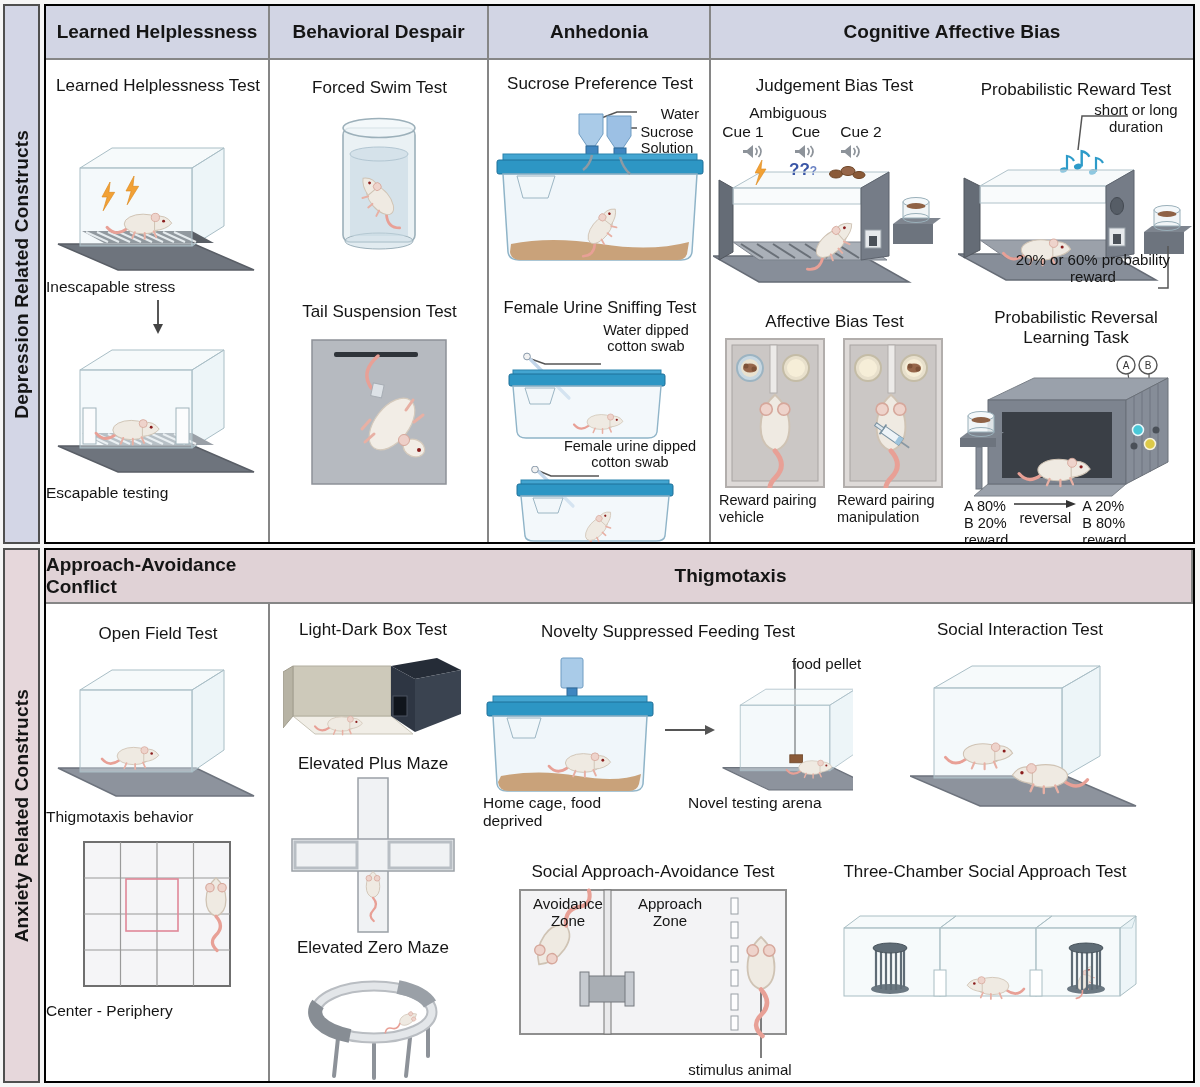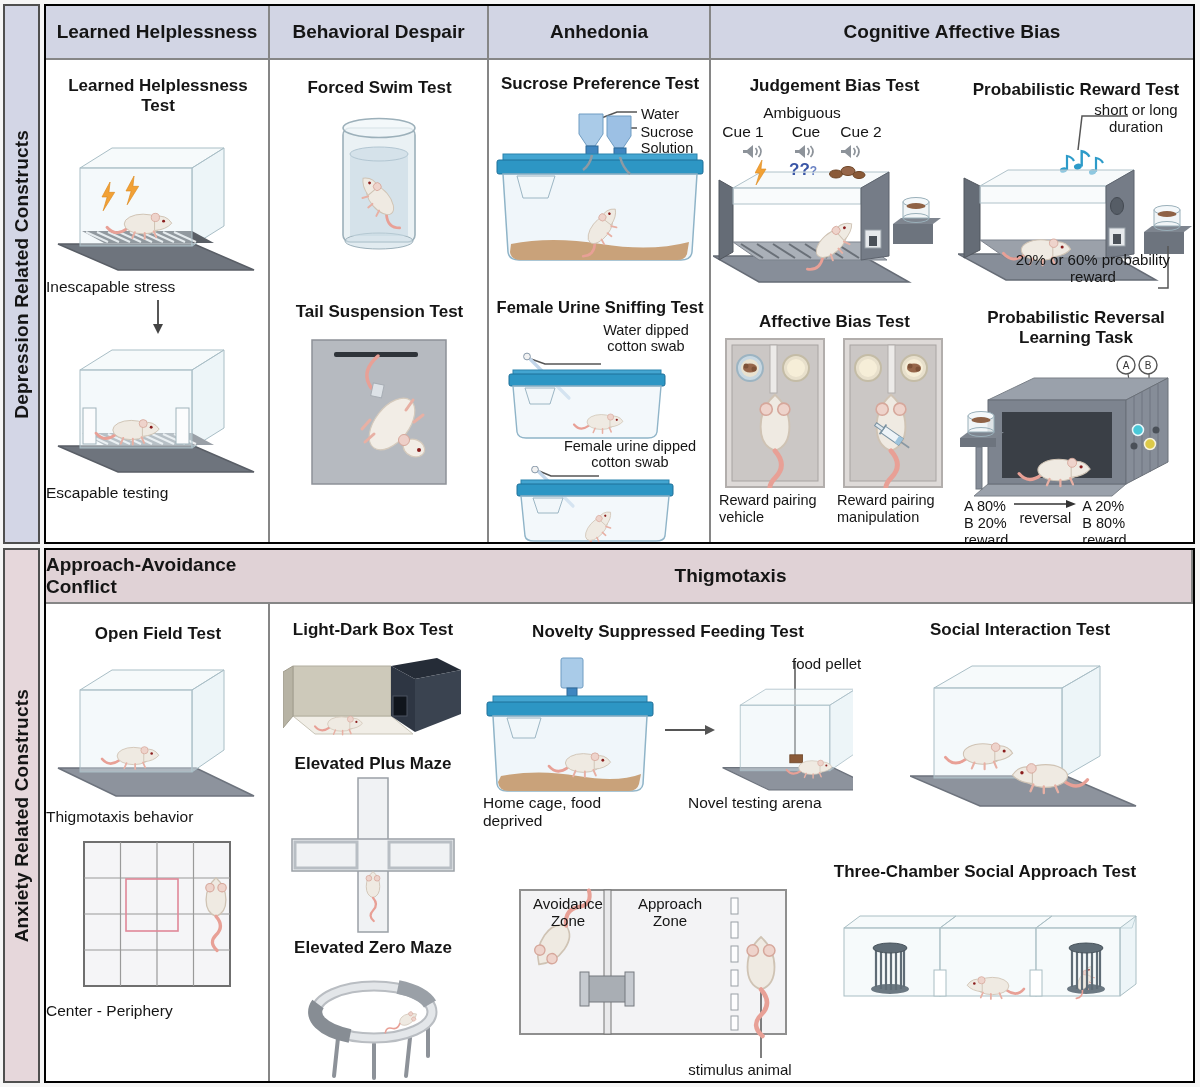--- a/index.html
+++ b/index.html
@@ -10,21 +10,21 @@
   .sbar.anx{top:548px;height:535px;background:#e6d7db}
   .vtext{writing-mode:vertical-rl;transform:rotate(180deg);font-weight:700;font-size:19px;white-space:nowrap;letter-spacing:.2px}
   .panel{position:absolute;left:44px;width:1151px;background:#fff;border:2px solid #000000;display:grid}
   .panel.top{top:4px;height:540px;grid-template-columns:224px 219px 222px 1fr;grid-template-rows:54px 1fr}
   .panel.bottom{top:548px;height:535px;grid-template-columns:224px 1fr;grid-template-rows:54px 1fr}
   .hd{border-right:2px solid #868686;border-bottom:2px solid #868686;display:flex;align-items:center;justify-content:center;font-weight:700;font-size:19px}
   .panel.top .hd{background:#d2d5e4}
   .panel.bottom .hd{background:#e0d2d6}
   .hd.last,.bd.last{border-right:none}
   .bd{position:relative;border-right:2px solid #868686;background:#fff;overflow:hidden}
-  .ttl{position:absolute;font-weight:700;font-size:17px;line-height:1.18;text-align:center}
+  .ttl{position:absolute;font-weight:400;font-size:17px;line-height:1.18;text-align:center}
   .cap{position:absolute;font-size:15.5px;line-height:1.15;text-align:left}
   .lbl{position:absolute;font-size:14.5px;line-height:1.13;text-align:center}
   .ill{position:absolute}
   .quad{position:absolute}
   .qmark-big{font-weight:700;font-size:17px;color:#3a56a6}
   .qmark-small{font-weight:700;font-size:12px;color:#6b83c4}
   .rl-row{position:absolute;display:flex;align-items:flex-start;font-size:14.5px;line-height:1.18}
   .rl-col div{white-space:nowrap}
   .rl-mid{display:flex;flex-direction:column;align-items:center;padding:0 4px}
 </style>
@@ -165,21 +165,21 @@
       <rect x="123" y="44" width="12" height="9" fill="#3f86c0" stroke="#2f6898"></rect>
       <rect x="12" y="50" width="194" height="8" fill="#43a5d1" stroke="#2a83ad"></rect>
       <rect x="6" y="56" width="206" height="14" rx="2" fill="#2d96c4" stroke="#1f7099"></rect>
       <path d="M12,70 L206,70 L201,148 Q200,156 190,156 L28,156 Q18,156 17,148 Z" fill="#e2eef6" fill-opacity="0.5" stroke="#8fb4c8" stroke-width="1.5"></path>
       <polygon points="26,72 64,72 57,94 32,94" fill="#f2f7fa" fill-opacity="0.75" stroke="#9cb6c4"></polygon>
       <path d="M20,140 Q60,132 110,140 T198,138 L196,150 Q194,156 186,156 L30,156 Q20,156 19,148 Z" fill="#c9a27a"></path>
       <path d="M101,51 q-2,10 -9,15" stroke="#8e9aa4" stroke-width="2.5" fill="none"></path>
       <path d="M129,53 q3,11 10,17" stroke="#8e9aa4" stroke-width="2.5" fill="none"></path>
       <use href="#rat-side" transform="translate(112,122) rotate(-52) scale(0.72)"></use>
     </svg>
-    <div class="lbl" style="left:141px;top:46px;width:60px;text-align:center">Water</div>
+    <div class="lbl" style="left:150px;top:46px;width:60px;text-align:right">Water</div>
     <div class="lbl" style="left:142px;top:64px;width:72px;text-align:center">Sucrose Solution</div>
     <div class="ttl" style="left:2px;width:218px;top:238px;font-size:16.5px">Female Urine Sniffing Test</div>
     <div class="lbl" style="left:94px;top:262px;width:126px">Water dipped cotton swab</div>
     <svg class="ill" style="left:16px;top:292px" width="170" height="88" viewBox="0 0 170 88">
       <polyline points="96,12 40,12 26,7" stroke="#555" stroke-width="1.5" fill="none"></polyline>
       <line x1="24" y1="6" x2="64" y2="46" stroke="#c3d6ea" stroke-width="3.2" stroke-linecap="round"></line>
       <circle cx="22" cy="4.5" r="3.4" fill="#f2f2f2" stroke="#8899aa"></circle>
       <rect x="8" y="18" width="148" height="6" fill="#43a5d1" stroke="#2a83ad"></rect>
       <rect x="4" y="22" width="156" height="12" rx="2" fill="#2d96c4" stroke="#1f7099"></rect>
       <path d="M8,34 L156,34 L152,80 Q151,86 143,86 L21,86 Q13,86 12,80 Z" fill="#e7f1f7" fill-opacity="0.5" stroke="#8fb4c8" stroke-width="1.4"></path>
@@ -222,21 +222,21 @@
         <rect x="152" y="78" width="16" height="18" fill="#e6e9ec" stroke="#98a0a8"></rect>
         <rect x="156" y="84" width="8" height="10" fill="#4a5058"></rect>
         <polygon points="180,72 220,72 228,66 188,66" fill="#7e858f"></polygon>
         <rect x="180" y="72" width="40" height="20" fill="#6d747e"></rect>
         <rect x="190" y="50" width="26" height="16" fill="#eef3f6" fill-opacity="0.85" stroke="#9ab0ba"></rect>
         <ellipse cx="203" cy="50" rx="13" ry="4.5" fill="#f4f8fa" stroke="#9ab0ba"></ellipse>
         <ellipse cx="203" cy="54" rx="9.5" ry="3" fill="#8f6246"></ellipse>
         <ellipse cx="203" cy="66" rx="13" ry="4.5" fill="none" stroke="#9ab0ba"></ellipse>
         <use href="#rat-side" transform="translate(122,88) rotate(-42) scale(0.8)"></use>
       </svg>
-      <div class="lbl" style="left:31px;top:44px;width:120px;font-size:15.5px">Ambiguous</div>
+      <div class="lbl" style="left:17px;top:44px;width:120px;font-size:15.5px">Ambiguous</div>
       <div class="lbl" style="left:2px;top:63px;width:60px;font-size:15.5px">Cue 1</div>
       <div class="lbl" style="left:70px;top:63px;width:50px;font-size:15.5px">Cue</div>
       <div class="lbl" style="left:118px;top:63px;width:64px;font-size:15.5px">Cue 2</div>
       <svg class="ill" style="left:18px;top:84px" width="160" height="16" viewBox="0 0 160 16">
         <use href="#speaker" transform="translate(14,1)"></use>
         <use href="#speaker" transform="translate(66,1)"></use>
         <use href="#speaker" transform="translate(112,1)"></use>
       </svg>
       <svg class="ill" style="left:44px;top:100px" width="14" height="27" viewBox="0 0 14 27">
             <use href="#bolt"></use>
@@ -462,20 +462,21 @@
         <polygon points="136,34 168,14 168,94 136,116" fill="#dcebf1" fill-opacity="0.5" stroke="#a9bec6"></polygon>
         <rect x="24" y="34" width="112" height="82" fill="#e4f0f4" fill-opacity="0.4" stroke="#a9bec6"></rect>
         <rect x="86" y="96" width="16" height="10" fill="#8a5a38" stroke="#6e4628"></rect>
         <use href="#rat-side" transform="translate(118,112) scale(0.72)"></use>
       </g>
     </svg>
     <div class="lbl" style="left:522px;top:52px;width:100px;font-size:15px;text-align:left">food pellet</div>
     <div class="cap" style="left:213px;top:190px;width:178px">Home cage, food deprived</div>
     <div class="cap" style="left:418px;top:190px;width:168px">Novel testing arena</div>
 
+    <div class="ttl" style="left:231px;width:304px;top:258px">Social Approach-Avoidance Test</div>
     <svg class="ill" style="left:248px;top:284px" width="270" height="172" viewBox="0 0 270 172">
       <rect x="2" y="2" width="266" height="144" fill="#f3f3f5" stroke="#8f8f8f" stroke-width="2"></rect>
       <rect x="86" y="2" width="7" height="144" fill="#e9e9eb" stroke="#777"></rect>
       <rect x="66" y="88" width="46" height="26" fill="#a9aeb4" stroke="#74797f"></rect>
       <rect x="62" y="84" width="9" height="34" fill="#c6cad0" stroke="#74797f"></rect>
       <rect x="107" y="84" width="9" height="34" fill="#c6cad0" stroke="#74797f"></rect>
       <g fill="#fdfdfe" stroke="#9aa0a6">
         <rect x="213" y="10" width="7" height="16"></rect>
             <rect x="213" y="34" width="7" height="16"></rect>
         <rect x="213" y="58" width="7" height="16"></rect>

